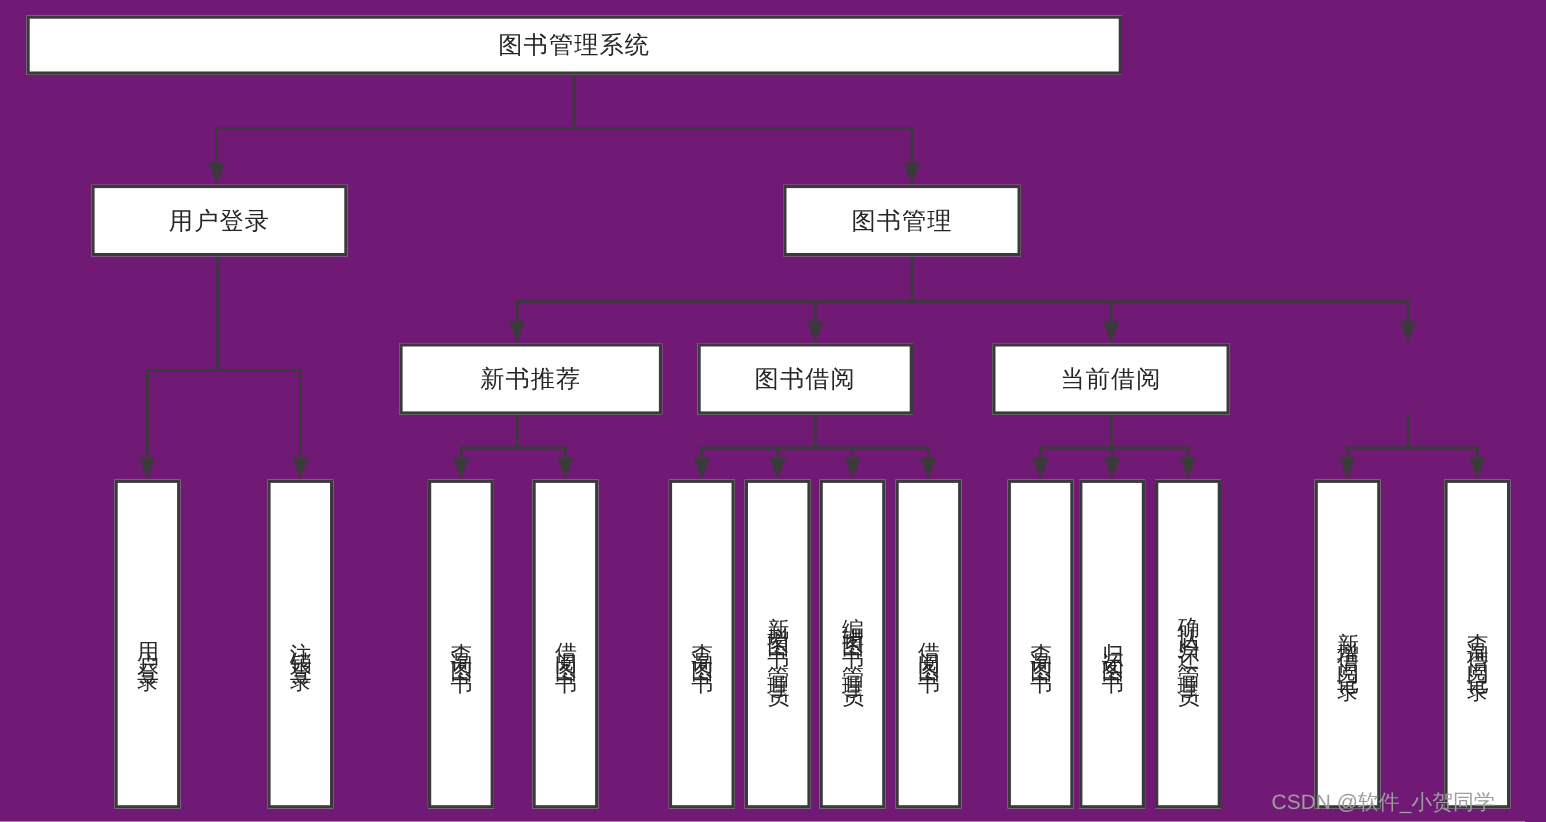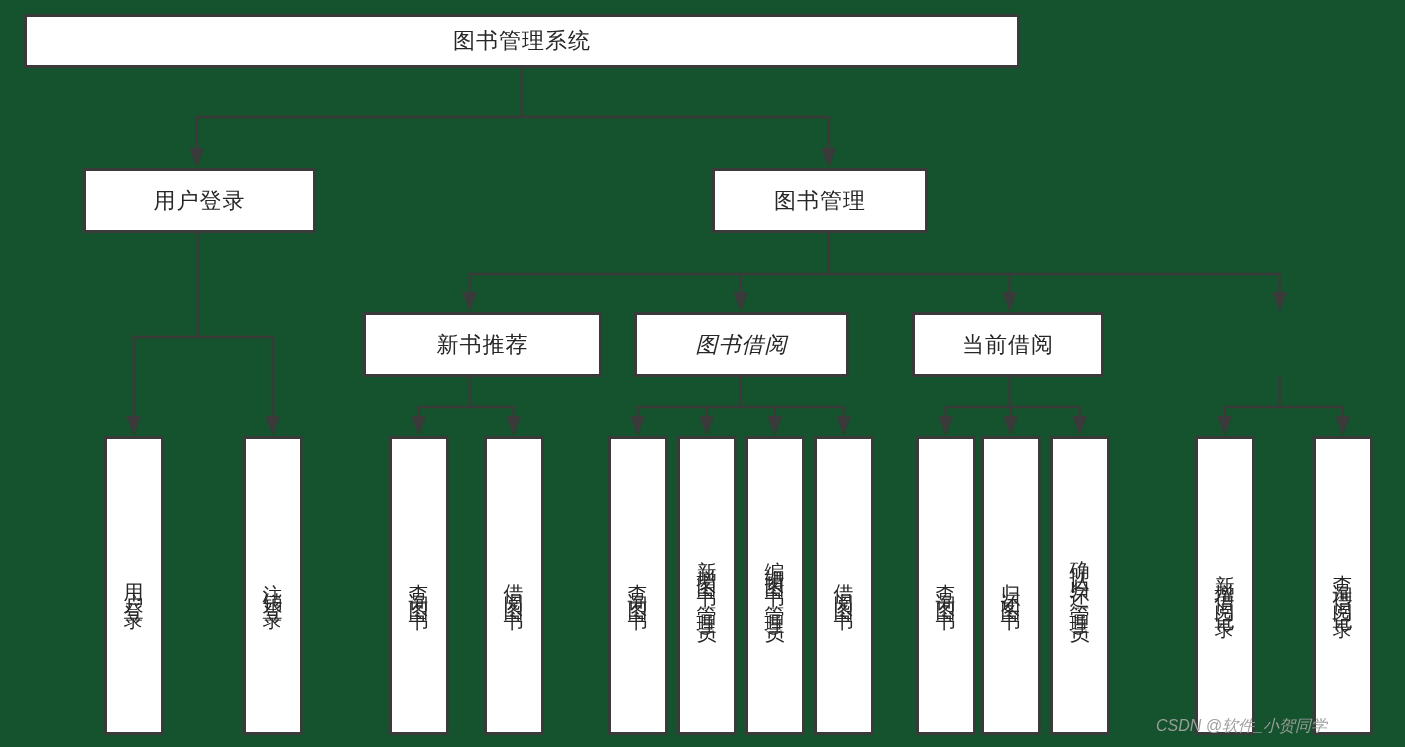--- a/index.html
+++ b/index.html
@@ -5,21 +5,21 @@
   html, body {
     margin: 0;
     padding: 0;
     background: #ffffff;
     font-family: "Liberation Sans", "DejaVu Sans", sans-serif;
   }
   .canvas {
     position: relative;
     width: 1405px;
     height: 747px;
-    background: #14532d;
+    background: #701a75;
     overflow: hidden;
   }
   .connectors {
     position: absolute;
     left: 0;
     top: 0;
     z-index: 1;
   }
   .node {
     position: absolute;
@@ -44,45 +44,44 @@
     line-height: 1;
     top: 436px;
     width: 60px;
     height: 299px;
   }
   .root-box   { left: 24px;  top: 14px;  width: 996px; height: 54px; }
   .l2a        { left: 83px;  top: 168px; width: 233px; height: 65px; }
   .l2b        { left: 712px; top: 168px; width: 216px; height: 65px; }
   .l3         { top: 312px;  height: 65px; }
   .l3a        { left: 363px;  width: 239px; }
-  .l3b        { left: 634px;  width: 215px; font-style: italic; }
-  .l3c        { left: 902px;  width: 192px; margin-left: 10px; }
+  .l3b        { left: 634px;  width: 196px; }
+  .l3c        { left: 902px;  width: 216px; }
   .l3d        { left: 1172px; width: 216px; }
   .g1a { left: 104px; }
   .g1b { left: 243px; }
   .g2a { left: 389px; }
   .g2b { left: 484px; }
   .g3a { left: 608px; }
   .g3b { left: 677px; }
   .g3c { left: 745px; }
   .g3d { left: 814px; }
   .g4a { left: 916px; }
   .g4b { left: 981px; }
   .g4c { left: 1050px; }
   .g5a { left: 1195px; }
   .g5b { left: 1313px; }
   .watermark {
     position: absolute;
     left: 1156px;
     top: 716px;
     z-index: 3;
-    font-size: 16px;
+    font-size: 19px;
     color: #9e9e9e;
     white-space: nowrap;
-    font-style: italic;
   }
 </style>
 </head>
 <body>
 
 <div class="canvas">
 
   <svg class="connectors" width="1405" height="747" viewBox="0 0 1405 747">
     <g stroke="#3a3a3a" stroke-width="2.5" fill="none">
 

